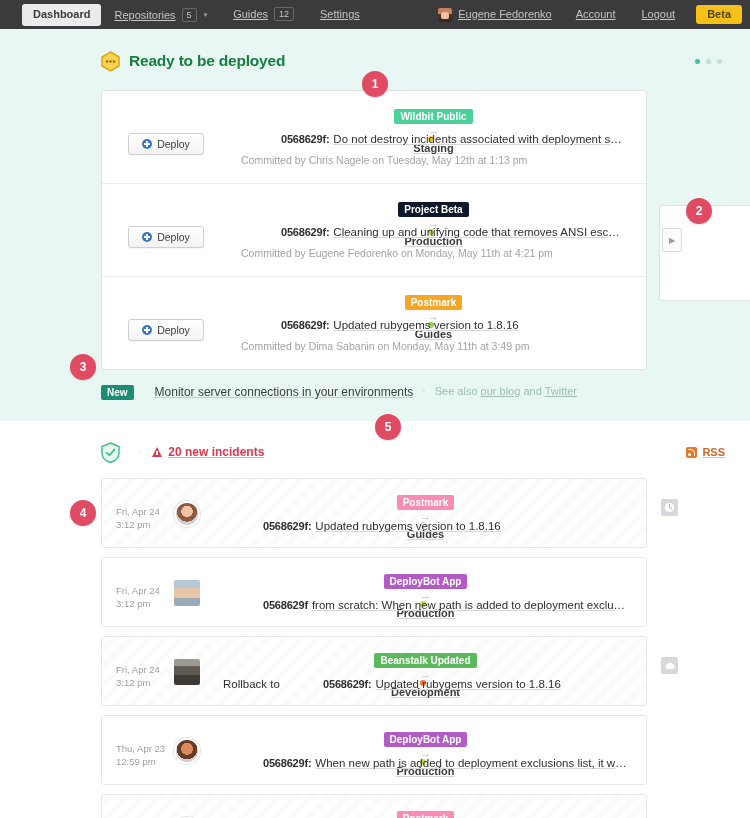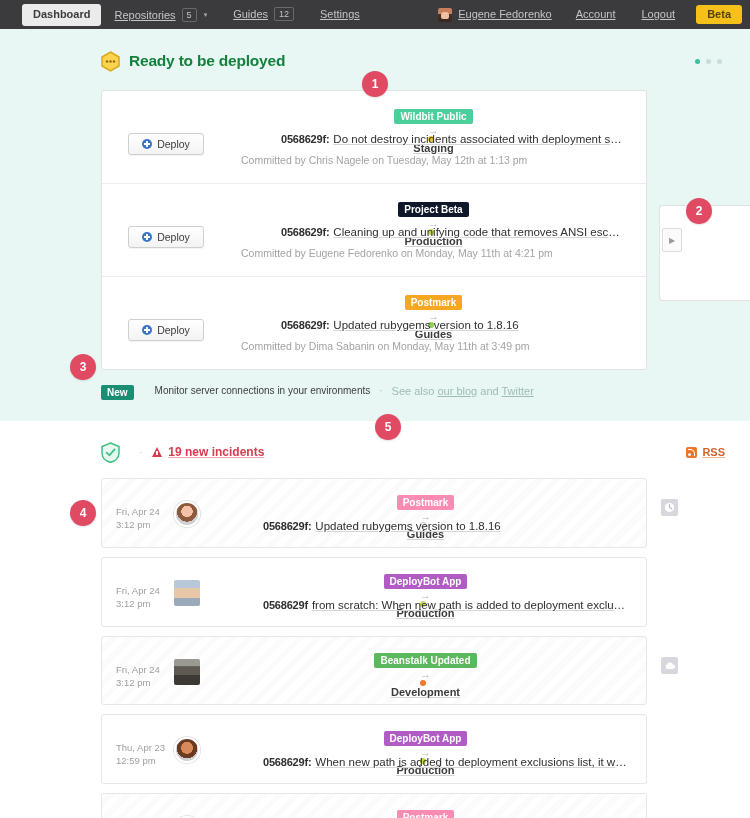--- a/index.html
+++ b/index.html
@@ -208,21 +208,21 @@
     margin: 15px 0 0 101px;
     height: 18px;
   }
   .new-tag {
     background: #1a8d72; color: #fff;
     font-size: 10px; font-weight: bold;
     padding: 2px 6px; border-radius: 2px; line-height: 11px;
     margin-right: 9px;
   }
   .new-link {
-    font-size: 10px; color: #3c3c3e; 
+    font-size: 12px; color: #3c3c3e; text-decoration: underline;
     text-decoration-color: #b9cfc9; cursor: pointer; padding-left: 12px;
   }
   .new-sep { color: #9dbdb5; margin: 0 9px; font-size: 10px; }
   .new-sub { font-size: 11px; color: #9dbdb5; }
   .new-sub a { color: #9dbdb5; text-decoration: underline; cursor: pointer; }
 
   
   .recent-section { background: #fff; padding: 18px 0 0 0; position: relative; }
   .recent-head {
     display: flex; align-items: center;
@@ -446,21 +446,21 @@
   <div class="recent-head">
     <span class="shield">
       <svg width="19" height="21" viewBox="0 0 19 21">
         <path d="M9.5 1 L18 4.5 V11 C18 16 14 19.3 9.5 20.3 C5 19.3 1 16 1 11 V4.5 Z" fill="#e9f8f0" stroke="#3fbf86" stroke-width="1.5"></path>
         <path d="M5.6 10.6 L8.4 13.3 L13.6 7.4" fill="none" stroke="#3fbf86" stroke-width="1.8" stroke-linecap="round"></path>
       </svg>
     </span>
     <span class="rdot">·</span>
     <span class="incidents">
       <span class="warn-tri"></span>
-      <span>19 new incidents</span>
+      <span>20 new incidents</span>
     </span>
     <span class="rss">
       <span class="rss-ico"></span>
       <span>RSS</span>
     </span>
   </div>
 
   <div class="dep-list">
 
     <div class="dep-row striped">
@@ -513,20 +513,23 @@
         <div>3:12 pm</div>
       </div>
       <div class="dep-avatar square" style="background:linear-gradient(#9a9a92 0 28%, #5e5a52 29% 62%, #3d3a36 63%)"></div>
       <div class="dep-body">
         <div class="repo-line">
           <span class="repo-badge" style="background:#5cb85c">Beanstalk Updated</span>
           <span class="arrow">→</span>
           <span class="env-dot" style="background:#f0782d"></span>
           <span class="env-name">Development</span>
         </div>
+        <div class="dep-msg">
+          <span>Rollback to </span><span class="sha">0568629f:</span><span class="msg">Updated rubygems version to 1.8.16</span>
+        </div>
       </div>
       <span class="side-ico">
         <svg width="12" height="9" viewBox="0 0 12 9">
           <path d="M3.2 8 A2.5 2.5 0 0 1 3.2 3.3 A3 3 0 0 1 8.9 3.6 A2.2 2.2 0 0 1 8.8 8 Z" fill="#fff"></path>
         </svg>
       </span>
     </div>
 
     <div class="dep-row">
       <div class="dep-date">

